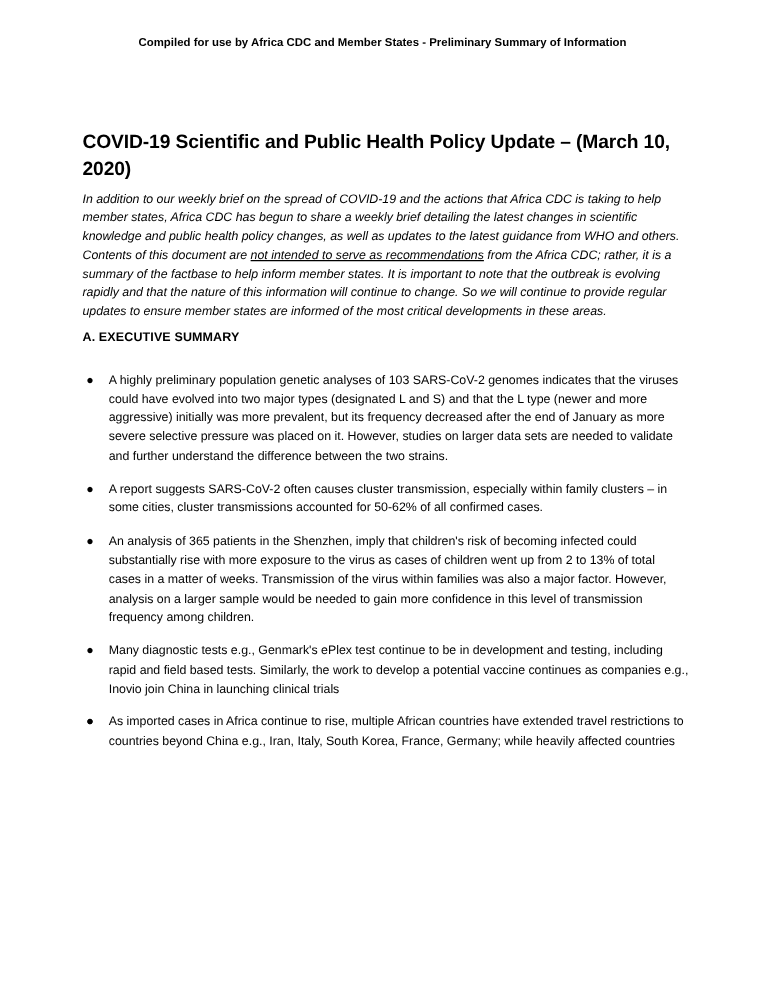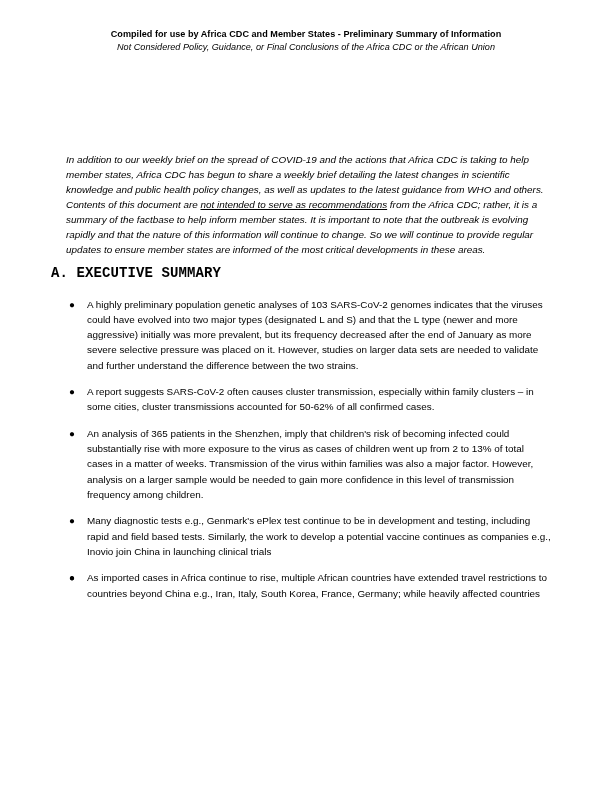--- a/index.html
+++ b/index.html
@@ -67,26 +67,25 @@
   }
   .intro u {
     text-decoration: underline;
     text-underline-offset: 1px;
     text-align: center;
   }
 
   
   .section-heading {
     position: absolute;
-    left: 51px;
+    left: 66px;
     top: 265px;
-    font-size: 14px;
+    font-size: 10px;
     font-weight: bold;
     letter-spacing: 0.1px;
-    font-family: Liberation Mono, monospace;
   }
 
   
   .bullets {
     position: absolute;
     left: 66px;
     top: 297px;
     width: 486px;
   }
   .bullet-item {
@@ -106,23 +105,23 @@
     line-height: 15.15px;
   }
 </style>
 </head>
 <body>
 
 <div class="page">
 
   <div class="doc-header">
     <div class="line1">Compiled for use by Africa CDC and Member States - Preliminary Summary of Information</div>
-    <div class="line2">Not Considered Policy, Guidance, or Final Conclusions of the Africa CDC or the African Union</div>
   </div>
 
+  <h1 class="doc-title">COVID-19 Scientific and Public Health Policy Update – (March 10, 2020)</h1>
 
   <p class="intro"><span>In addition to our weekly brief on the spread of COVID-19 and the actions that Africa CDC is taking to help member states, Africa CDC has begun to share a weekly brief detailing the latest changes in scientific knowledge and public health policy changes, as well as updates to the latest guidance from WHO and others. Contents of this document are </span><u>not intended to serve as recommendations</u><span> from the Africa CDC; rather, it is a summary of the factbase to help inform member states. It is important to note that the outbreak is evolving rapidly and that the nature of this information will continue to change. So we will continue to provide regular updates to ensure member states are informed of the most critical developments in these areas.</span></p>
 
   <div class="section-heading">A. EXECUTIVE SUMMARY</div>
 
   <div class="bullets">
     <div class="bullet-item">
       <span class="bullet-marker">●</span>
       <span>A highly preliminary population genetic analyses of 103 SARS-CoV-2 genomes indicates that the viruses could have evolved into two major types (designated L and S) and that the L type (newer and more aggressive) initially was more prevalent, but its frequency decreased after the end of January as more severe selective pressure was placed on it. However, studies on larger data sets are needed to validate and further understand the difference between the two strains.</span>
     </div>

